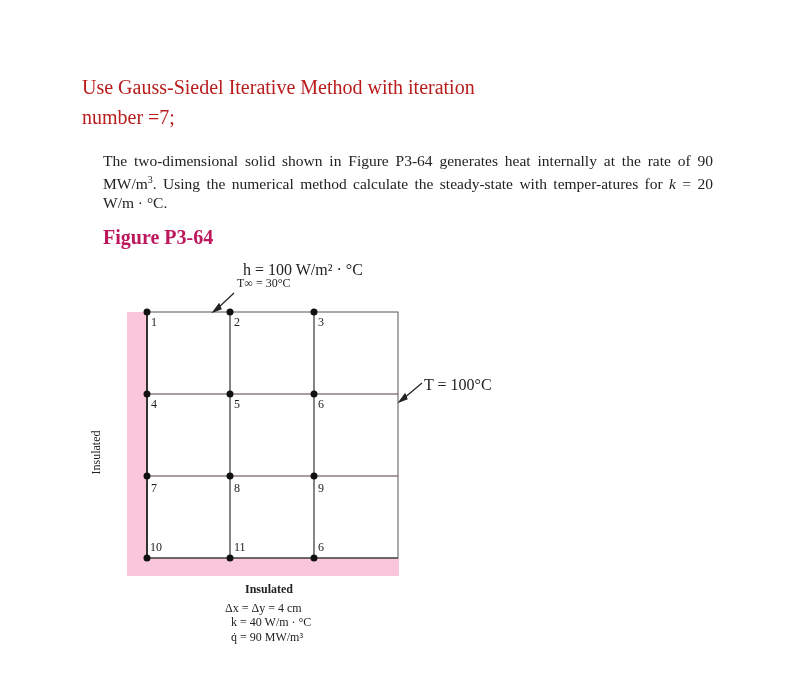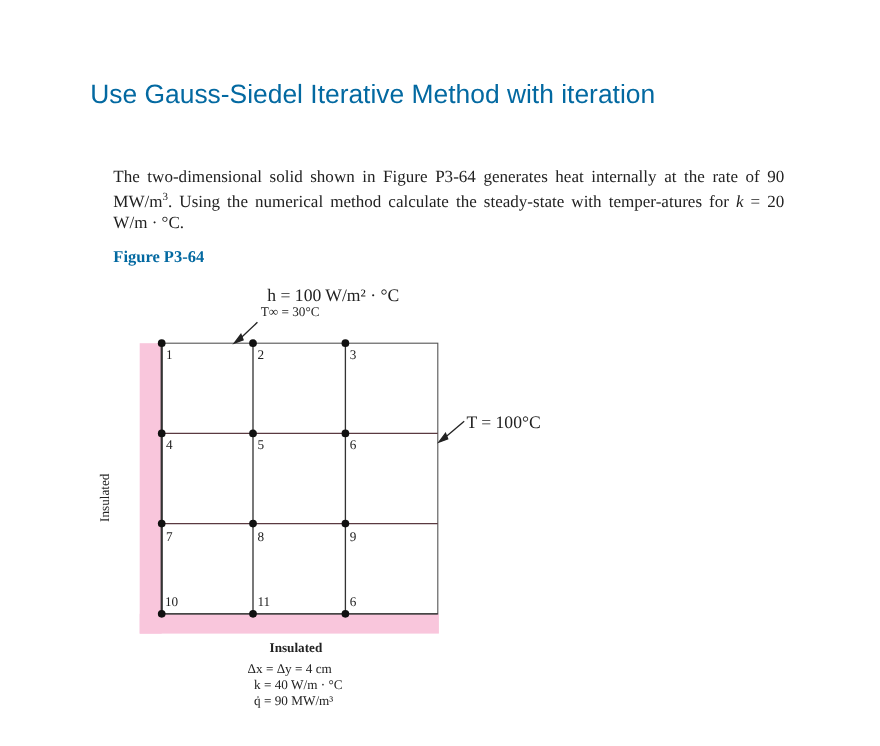--- a/index.html
+++ b/index.html
@@ -1,38 +1,39 @@
 <!DOCTYPE html>
 <html><head>
 <meta charset="utf-8">
 <style>
   html, body { margin:0; padding:0; }
   body { width:800px; height:678px; background:#ffffff; position:relative; overflow:hidden; }
   .title {
     position:absolute; left:82px; top:72px; width:620px;
-    font-family:Liberation Sans, sans-serif; font-size:24px; line-height:30px; color:#0369a1;
+    font-family:Liberation Serif, serif; font-size:20px; line-height:30px; color:#b91c1c;
   }
   .problem {
     position:absolute; left:103px; top:151px; width:610px;
     font-family:"Liberation Serif", serif; font-size:15.5px; line-height:19px; color:#222;
     text-align:justify;
   }
   .fig-label {
     position:absolute; left:103px; top:226px;
-    font-family:"Liberation Serif", serif; font-weight:bold; font-size:15px; color:#0369a1;
+    font-family:"Liberation Serif", serif; font-weight:bold; font-size:20px; color:#be185d;
   }
   .lbl { position:absolute; font-family:"Liberation Serif", serif; color:#222; font-size:13px; white-space:nowrap; }
   .node-num { position:absolute; font-family:"Liberation Serif", serif; font-size:12px; color:#222; }
   svg { position:absolute; left:0; top:0; }
 </style>
 </head>
 <body>
 
 <div class="title">
   <div>Use Gauss-Siedel Iterative Method with iteration</div>
+  <div>number =7;</div>
 </div>
 
 <div class="problem">
   <span>The two-dimensional solid shown in Figure P3-64 generates heat internally at the rate of 90 MW/m</span><sup style="font-size:10px">3</sup><span>. Using the numerical method calculate the steady-state with temper-atures for </span><i>k</i><span> = 20 W/m · °C.</span>
 </div>
 
 <div class="fig-label">Figure P3-64</div>
 
 <svg width="800" height="678">
 

